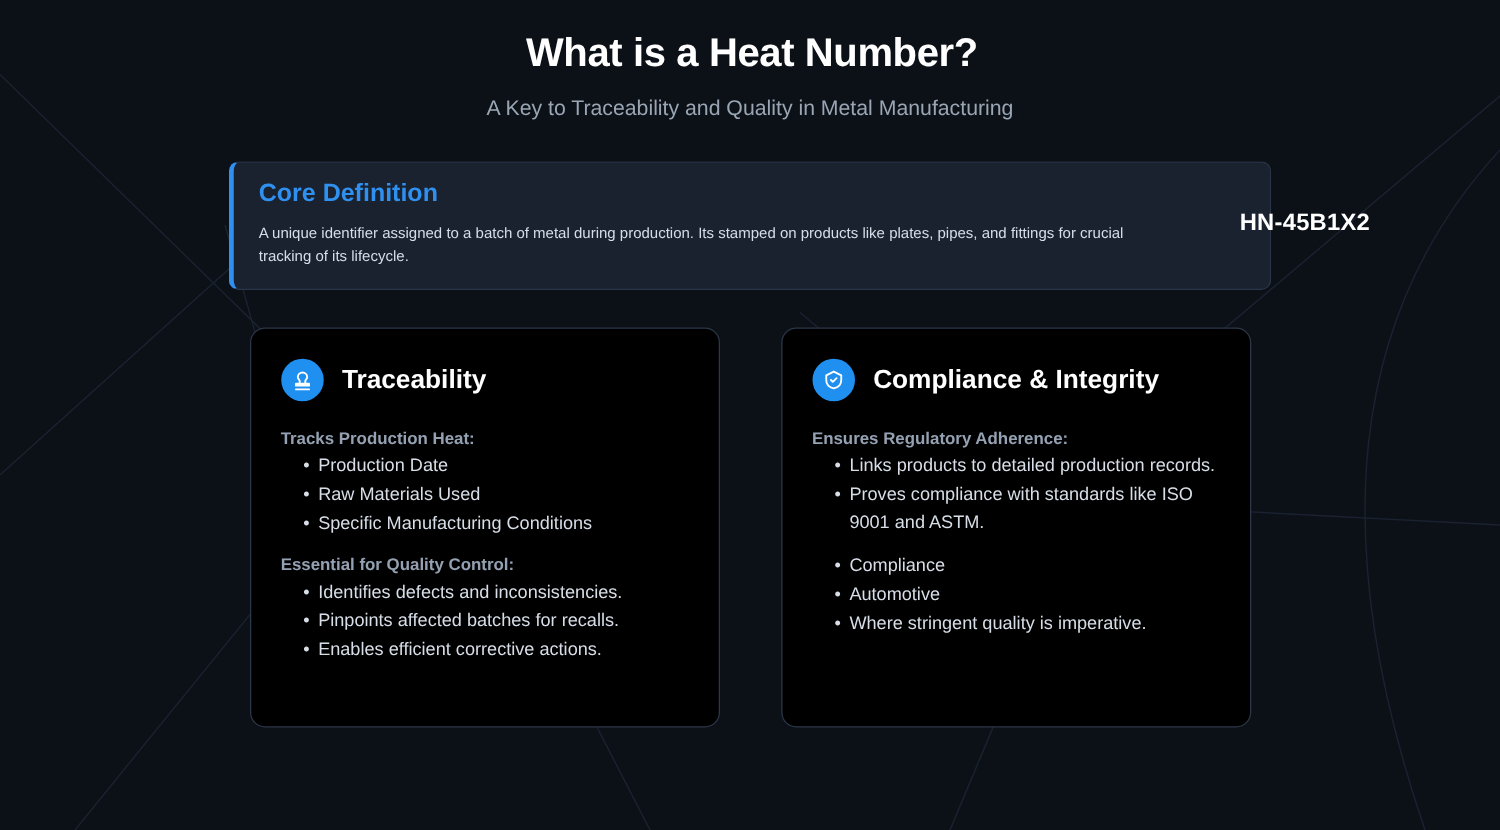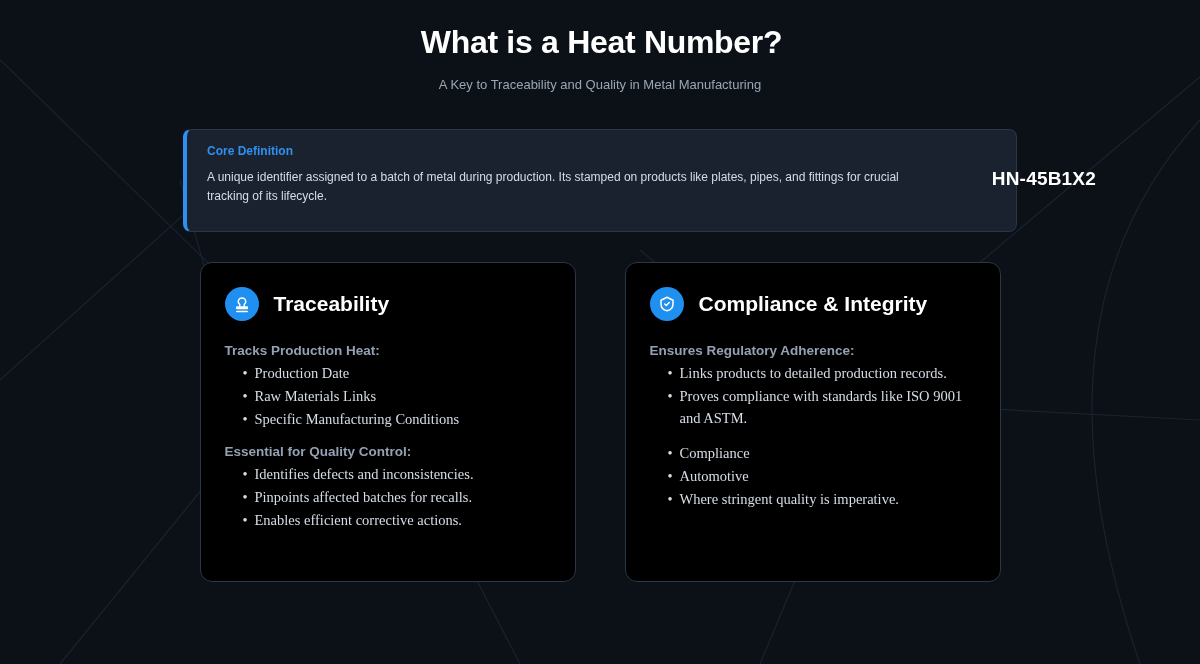--- a/index.html
+++ b/index.html
@@ -34,42 +34,42 @@
   }
   .title {
     font-size: 32px;
     font-weight: bold;
     letter-spacing: -0.3px;
     color: #ffffff;
     margin: 6px 0 0 3px;
     line-height: 1.3;
   }
   .subtitle {
-    font-size: 13px;
+    font-size: 17px;
     color: #9aa6b4;
     margin-top: 13px;
     font-weight: 400;
   }
 
   .core-card {
     position: absolute;
     left: 183px;
     top: 129px;
     width: 834px;
     height: 103px;
     box-sizing: border-box;
     background: #1a2230;
     border: 1px solid #2b3648;
     border-left: 4px solid #2f90ef;
     border-radius: 8px;
     padding: 14px 20px 0 20px;
   }
   .core-title {
     color: #2f90ef;
-    font-size: 12px;
+    font-size: 20px;
     font-weight: bold;
     margin: 0 0 10px 0;
   }
   .core-text {
     font-size: 12px;
     line-height: 1.62;
     color: #d5dde7;
     max-width: 700px;
   }
   .heat-code {
@@ -135,21 +135,20 @@
     margin: 0;
     padding: 0 0 0 18px;
   }
   .bullets li {
     font-size: 14.5px;
     line-height: 1.5;
     color: #d7dee7;
     position: relative;
     padding-left: 12px;
     margin-bottom: 1px;
-    font-family: Liberation Serif, serif;
   }
   .bullets li::before {
     content: "•";
     position: absolute;
     left: 0;
     top: 0;
     color: #d7dee7;
   }
 </style>
 </head>
@@ -190,21 +189,21 @@
             <path d="M9 16v-3c0-1-2-2-2-4a5 5 0 0 1 10 0c0 2-2 3-2 4v3"></path>
           </svg>
         </span>
         <span class="card-title">Traceability</span>
       </div>
 
       <div class="group">
         <div class="group-label">Tracks Production Heat:</div>
         <ul class="bullets">
           <li>Production Date</li>
-          <li>Raw Materials Links</li>
+          <li>Raw Materials Used</li>
           <li>Specific Manufacturing Conditions</li>
         </ul>
       </div>
 
       <div class="group">
         <div class="group-label">Essential for Quality Control:</div>
         <ul class="bullets">
           <li>Identifies defects and inconsistencies.</li>
           <li>Pinpoints affected batches for recalls.</li>
           <li>Enables efficient corrective actions.</li>

